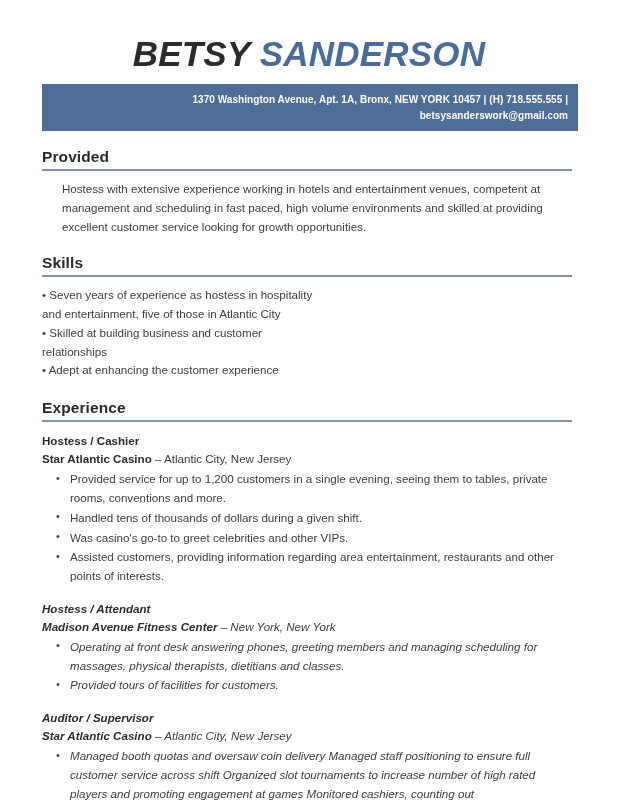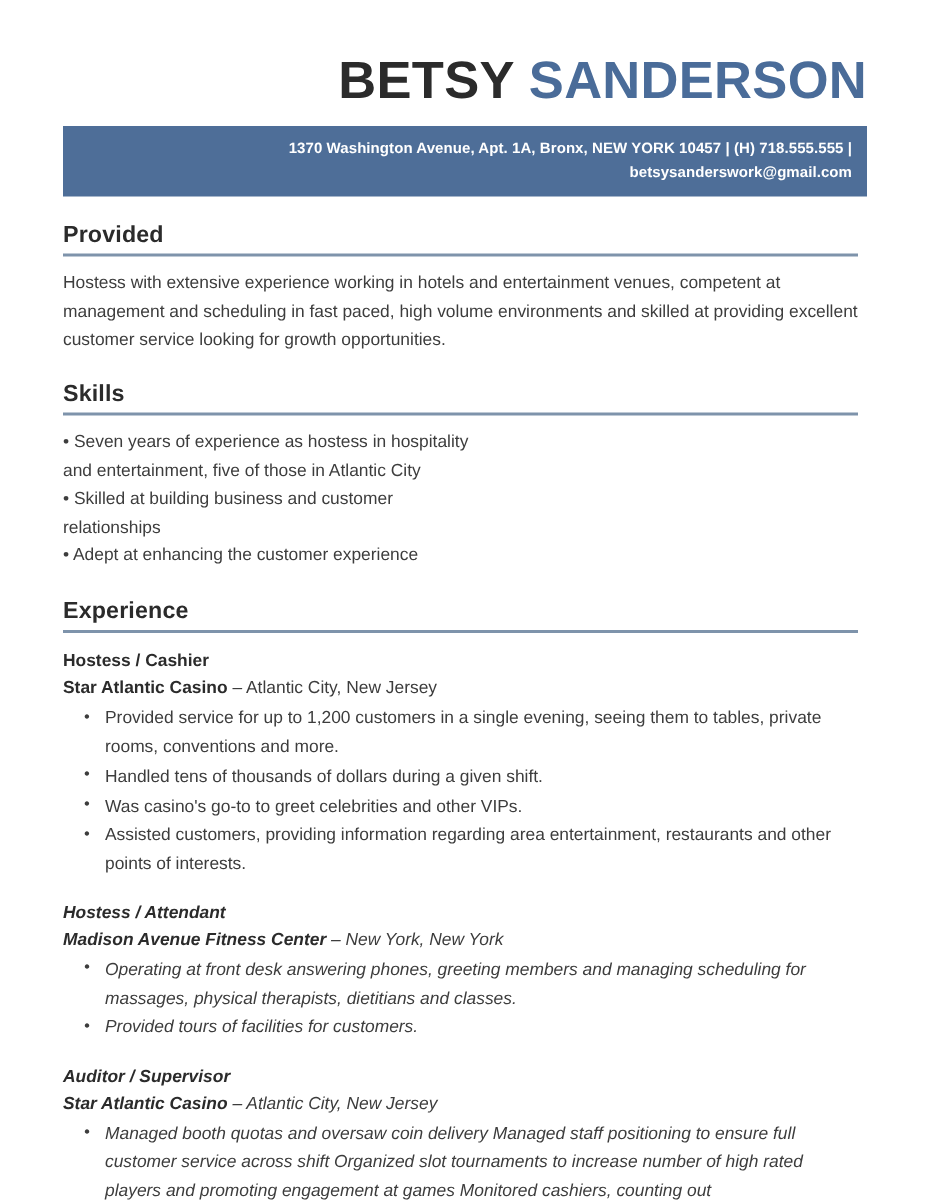--- a/index.html
+++ b/index.html
@@ -20,22 +20,23 @@
     width: 618px;
     height: 800px;
     box-sizing: border-box;
     background: #ffffff;
     overflow: hidden;
   }
 
   
   .name-block {
     padding: 36px 40px 0 40px;
-    text-align: right;
+    text-align: center;
     line-height: 1;
+    font-style: italic;
   }
   .name {
     font-size: 35px;
     font-weight: bold;
     letter-spacing: 0.2px;
     white-space: nowrap;
   }
   .name .first {
     color: #2b2b2b;
   }
@@ -69,21 +70,21 @@
     padding-bottom: 3px;
     letter-spacing: 0.1px;
   }
   .section-body {
     font-size: 11.6px;
     line-height: 1.62;
     color: #3d3d3d;
   }
 
   .summary-section { margin-top: 17px; }
-  .summary-text { margin-top: 9px; }
+  .summary-text { margin-top: 9px; margin-left: 20px; }
 
   .skills-section { margin-top: 18px; }
   .skills-list { margin-top: 9px; max-width: 275px; }
   .skill-item { }
 
   .experience-section { margin-top: 19px; }
   .experience-body { margin-top: 10px; }
 
   .job { }
   .job + .job { margin-top: 14px; font-style: italic; }

